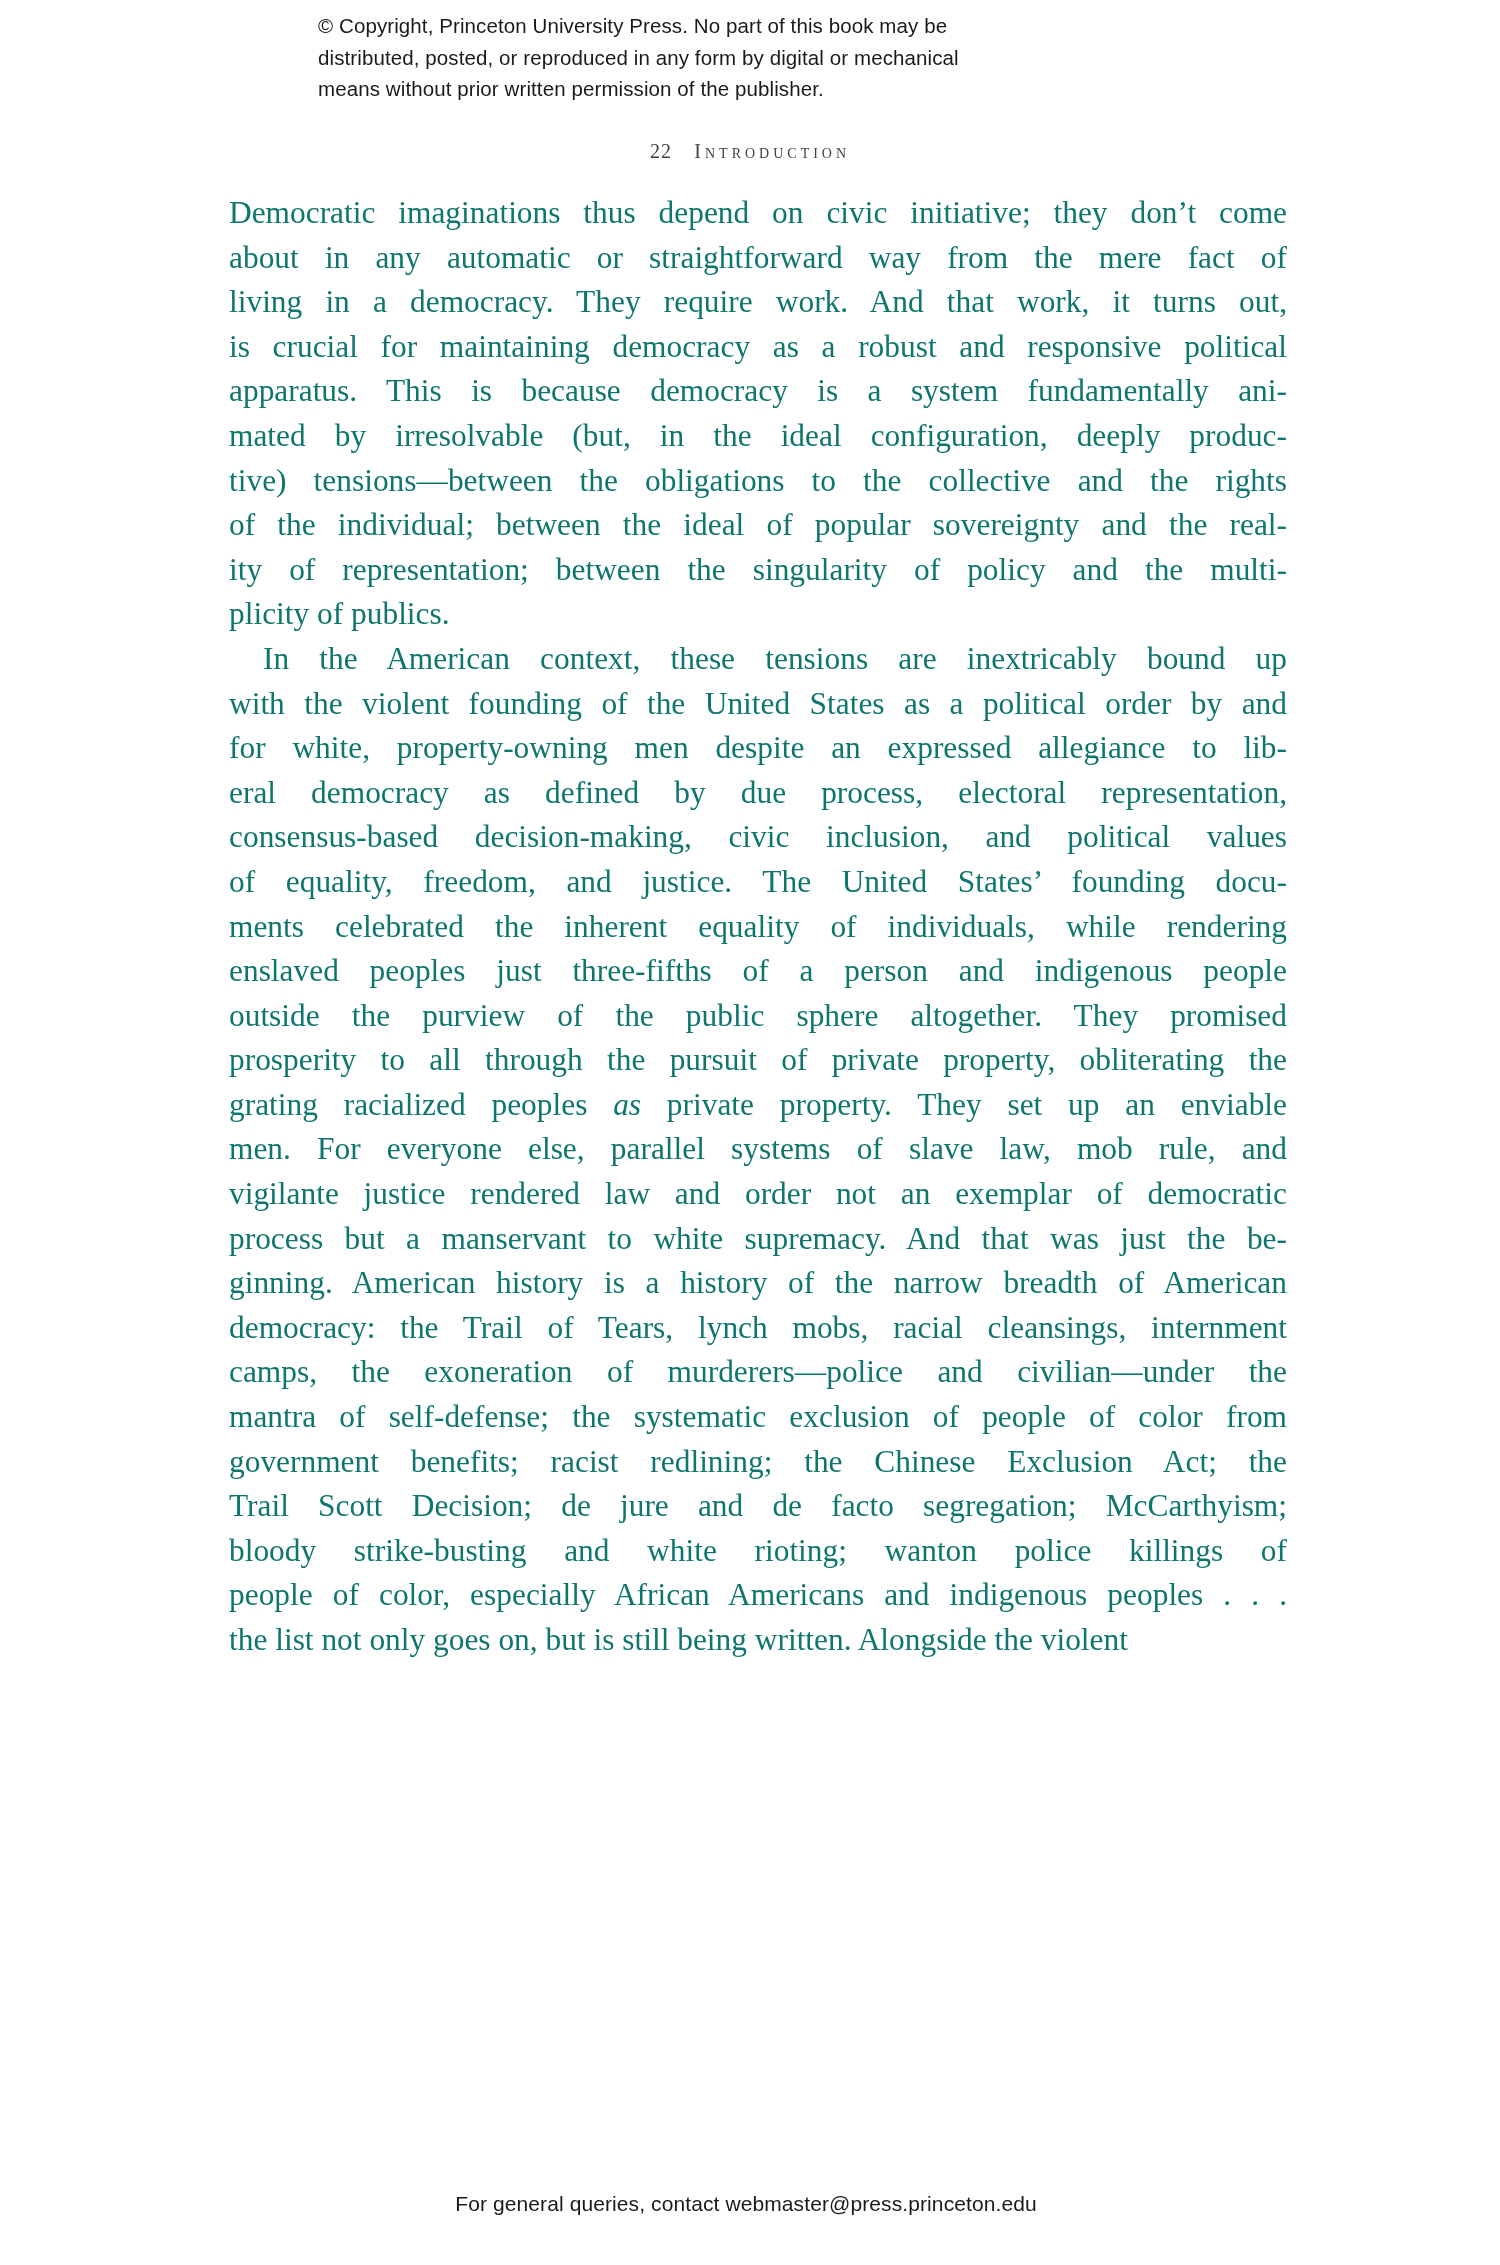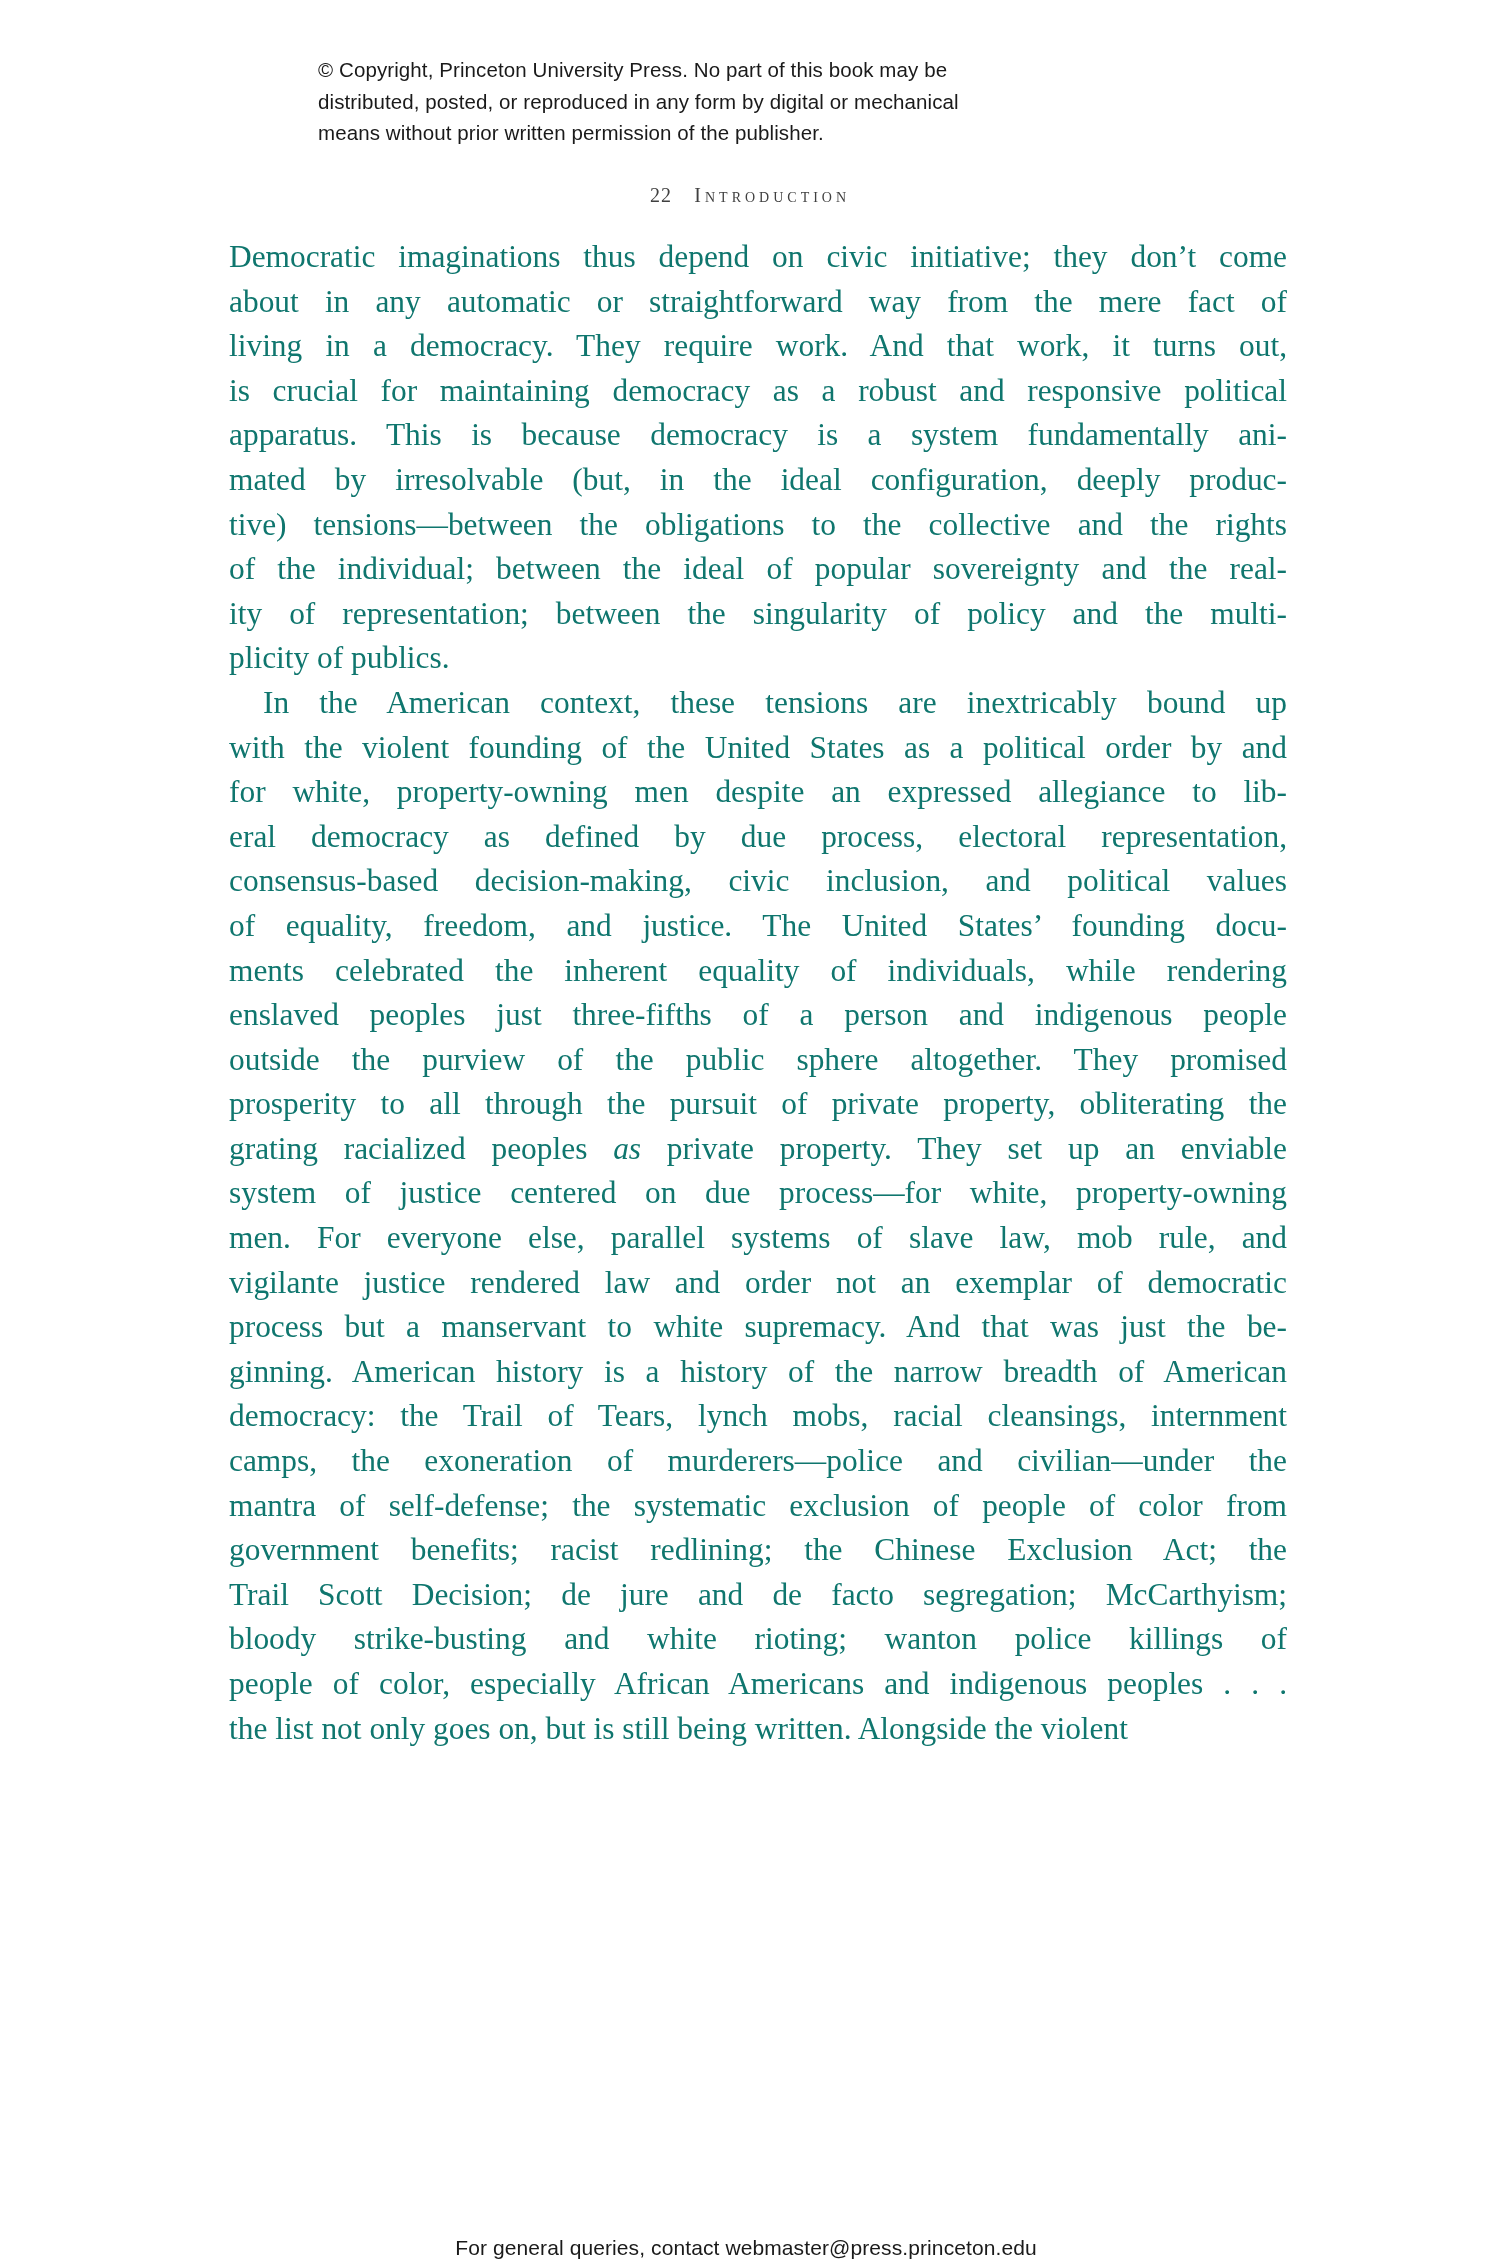--- a/index.html
+++ b/index.html
@@ -14,21 +14,20 @@
     position: relative;
     font-family: "Liberation Serif", serif;
     color: #121212;
     overflow: hidden;
   }
 
   .page {
     position: absolute;
     inset: 0;
     background: #ffffff;
-    margin-top: 44px;
   }
 
   
   .copyright-block {
     position: absolute;
     left: 318px;
     top: 10px;
     width: 860px;
     font-family: "Liberation Sans", sans-serif;
     font-size: 20.5px;
@@ -154,21 +153,20 @@
       <span class="line">with the violent founding of the United States as a political order by and</span>
       <span class="line">for white, property-owning men despite an expressed allegiance to lib-</span>
       <span class="line">eral democracy as defined by due process, electoral representation,</span>
       <span class="line">consensus-based decision-making, civic inclusion, and political values</span>
       <span class="line">of equality, freedom, and justice. The United States’ founding docu-</span>
       <span class="line">ments celebrated the inherent equality of individuals, while rendering</span>
       <span class="line">enslaved peoples just three-fifths of a person and indigenous people</span>
       <span class="line">outside the purview of the public sphere altogether. They promised</span>
       <span class="line">prosperity to all through the pursuit of private property, obliterating the</span>
       <span class="line"><span>grating racialized peoples </span><i>as</i><span> private property. They set up an enviable</span></span>
-      <span class="line">system of justice centered on due process—for white, property-owning</span>
       <span class="line">men. For everyone else, parallel systems of slave law, mob rule, and</span>
       <span class="line">vigilante justice rendered law and order not an exemplar of democratic</span>
       <span class="line">process but a manservant to white supremacy. And that was just the be-</span>
       <span class="line">ginning. American history is a history of the narrow breadth of American</span>
       <span class="line">democracy: the Trail of Tears, lynch mobs, racial cleansings, internment</span>
       <span class="line">camps, the exoneration of murderers—police and civilian—under the</span>
       <span class="line">mantra of self-defense; the systematic exclusion of people of color from</span>
       <span class="line">government benefits; racist redlining; the Chinese Exclusion Act; the</span>
       <span class="line">Trail Scott Decision; de jure and de facto segregation; McCarthyism;</span>
       <span class="line">bloody strike-busting and white rioting; wanton police killings of</span>

